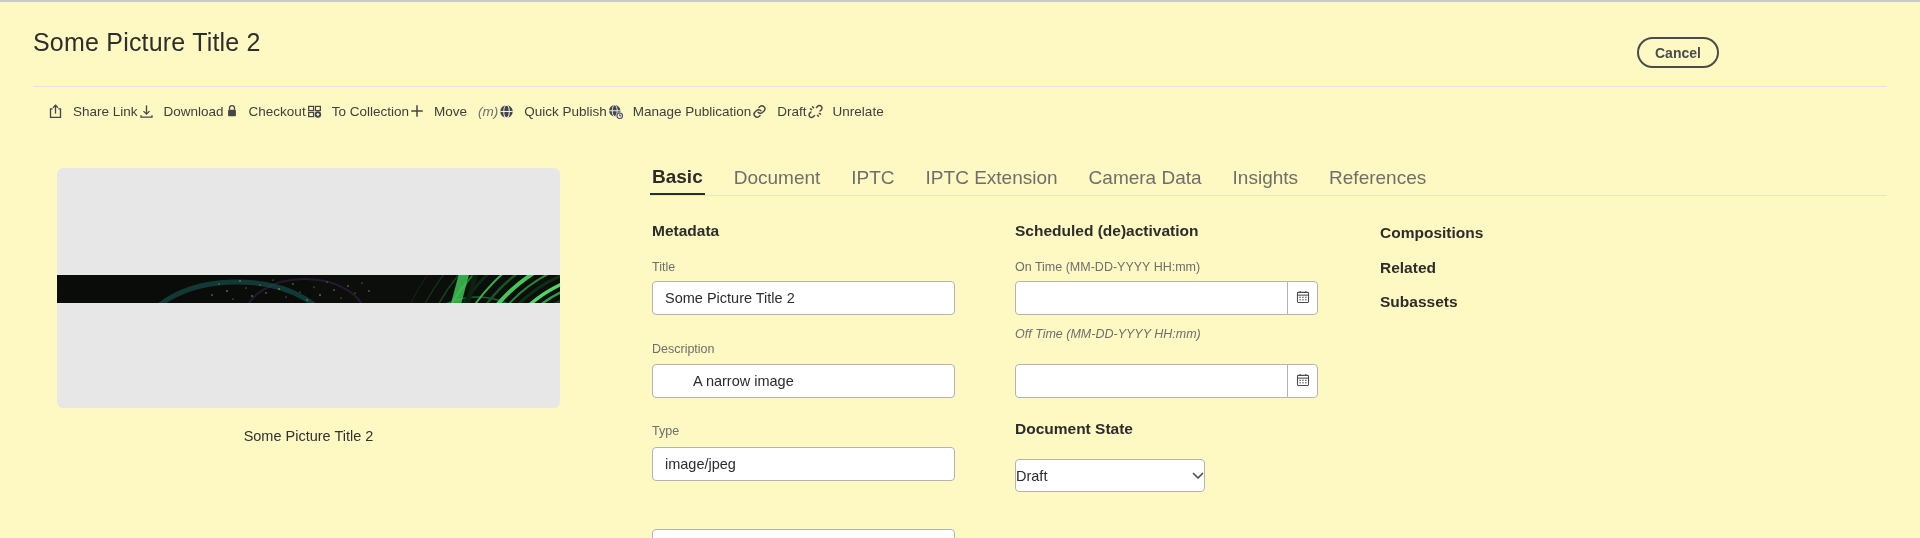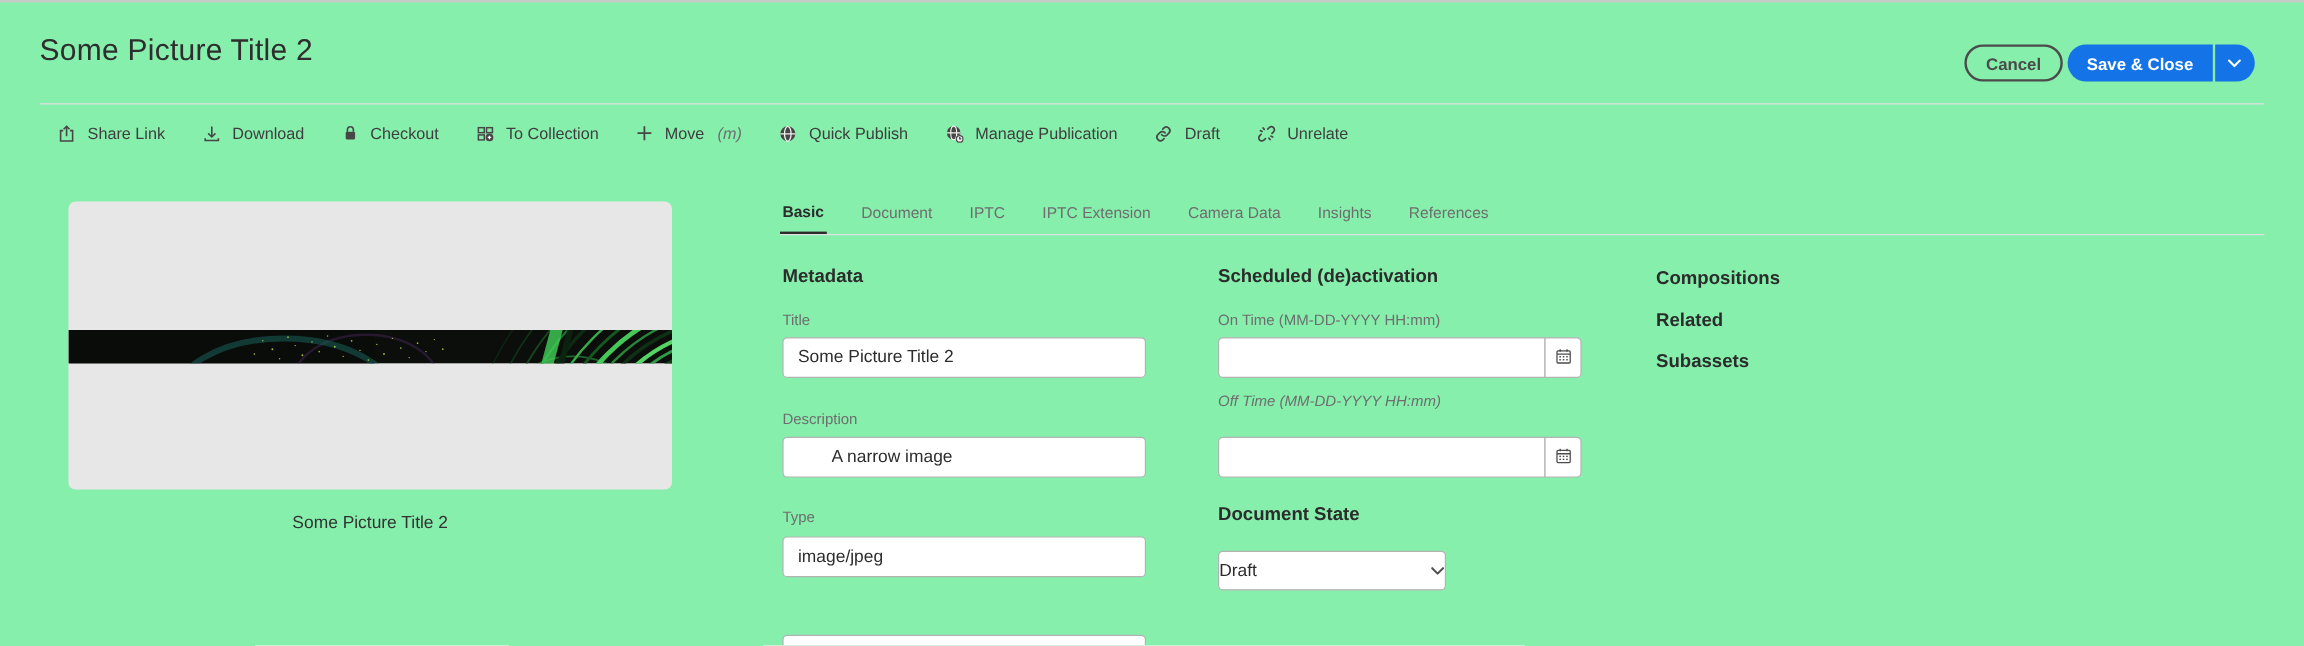--- a/index.html
+++ b/index.html
@@ -1,48 +1,48 @@
 <!DOCTYPE html>
 <html style="--accent: #1473e6;"><head>
 <meta charset="utf-8">
 <style>
   html,body{margin:0;padding:0;background:#f2f2f3;}
-  .screen{position:relative;width:1920px;height:538px;background:#86efac;overflow:hidden;
+  .screen{position:relative;width:1920px;height:538px;background:#fef9c3;overflow:hidden;
           font-family:"Liberation Sans","DejaVu Sans",sans-serif;color:#2c2c2c;}
   .top-hairline{position:absolute;left:0;top:0;width:1920px;height:2px;background:#c9c9c9;}
 
   
   .page-title{position:absolute;left:33px;top:28px;font-size:25px;font-weight:300;color:#2e2e2e;letter-spacing:.2px;}
   .btn-cancel{position:absolute;left:1637px;top:37px;height:31px;box-sizing:border-box;
       border:2px solid #4b4b4b;border-radius:16px;background:transparent;color:#4b4b4b;
       font-weight:700;font-size:14px;padding:0 16px;display:flex;align-items:center;cursor:pointer;
       font-family:inherit;}
   .save-split{position:absolute;left:1723px;top:37px;height:31px;display:flex;gap:2px;}
   .btn-save{background:var(--accent,#1473e6);color:#fff;border:none;border-radius:16px 0 0 16px;
       font-weight:700;font-size:14px;padding:0 16px;display:flex;align-items:center;cursor:pointer;font-family:inherit;}
   .btn-save-more{background:var(--accent,#1473e6);color:#fff;border:none;border-radius:0 16px 16px 0;
       width:33px;display:flex;align-items:center;justify-content:center;cursor:pointer;}
   .header-divider{position:absolute;left:33px;top:86px;width:1854px;height:1px;background:#e3e3e3;}
 
   
-  .toolbar{position:absolute;left:47px;top:99px;display:flex;align-items:center;gap:30px;height:24px;}
+  .toolbar{position:absolute;left:47px;top:99px;display:flex;align-items:center;height:24px;}
   .tb-item{display:flex;align-items:center;gap:9px;font-size:13.5px;color:#3e3e3e;cursor:pointer;white-space:nowrap;}
   .tb-item svg{display:block;}
   .tb-shortcut{font-style:italic;color:#6e6e6e;margin-left:2px;}
 
   
   .thumb-card{position:absolute;left:57px;top:168px;width:503px;height:240px;background:#e7e7e7;border-radius:6px;overflow:hidden;}
   .thumb-strip{position:absolute;left:0;top:107px;width:503px;height:28px;}
   .thumb-title{position:absolute;left:57px;top:428px;width:503px;text-align:center;font-size:14.5px;color:#323232;}
   .thumb-file{position:absolute;left:57px;top:456px;width:503px;text-align:center;font-size:12px;color:#6b6b6b;letter-spacing:.8px;}
 
   
   .tabbar{position:absolute;left:650px;top:160px;width:1237px;height:36px;display:flex;gap:27px;
       border-bottom:1px solid #e2e2e2;box-sizing:border-box;}
-  .tab{font-size:13px;color:#6e6e6e;display:flex;align-items:center;padding:0 2px;cursor:pointer;height:100%;box-sizing:border-box;}
+  .tab{font-size:19px;color:#6e6e6e;display:flex;align-items:center;padding:0 2px;cursor:pointer;height:100%;box-sizing:border-box;}
   .tab.selected{color:#2c2c2c;font-weight:700;border-bottom:2.5px solid #2c2c2c;margin-bottom:-1px;}
 
   
   .col1{position:absolute;left:652px;top:0;width:303px;}
   .col2{position:absolute;left:1015px;top:0;width:303px;}
   .col3{position:absolute;left:1380px;top:0;width:240px;}
   .sec-heading{position:absolute;font-size:15.5px;font-weight:700;color:#2c2c2c;}
   .fld-label{position:absolute;font-size:12.5px;color:#6e6e6e;}
   .txt-input{position:absolute;width:100%;height:34px;box-sizing:border-box;border:1px solid #b3b3b3;border-radius:4px;
       background:#fff;padding:0 12px;font-size:14.5px;color:#2c2c2c;font-family:inherit;outline:none;}
@@ -58,30 +58,20 @@
   .right-heading{position:absolute;font-size:15.5px;font-weight:700;color:#2c2c2c;}
 </style>
 </head>
 <body>
 
 <div class="screen">
   <div class="top-hairline"></div>
 
   <div class="page-title">Some Picture Title 2</div>
   <button class="btn-cancel">Cancel</button>
-  <div class="save-split">
-    <button class="btn-save">Save &amp; Close</button>
-    <button class="btn-save-more">
-      <span>
-        <svg viewBox="0 0 12 8" width="12" height="8">
-            <path d="M1.5 1.5L6 6l4.5-4.5" fill="none" stroke="#fff" stroke-width="1.8" stroke-linecap="round" stroke-linejoin="round"></path>
-          </svg>
-      </span>
-    </button>
-  </div>
   <div class="header-divider"></div>
 
   <div class="toolbar">
     <div class="tb-item">
       <span>
           <svg viewBox="0 0 18 18" width="17" height="17">
             <g fill="none" stroke="#464646" stroke-width="1.4">
               <path d="M6 6.2H3.7v9.1h10.6V6.2H12"></path>
               <path d="M9 11.2V2.6"></path>
               <path d="M6.4 5L9 2.4 11.6 5"></path>

